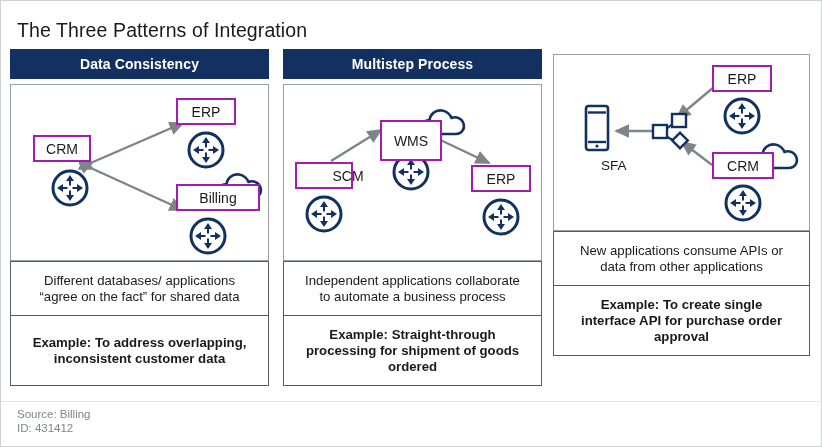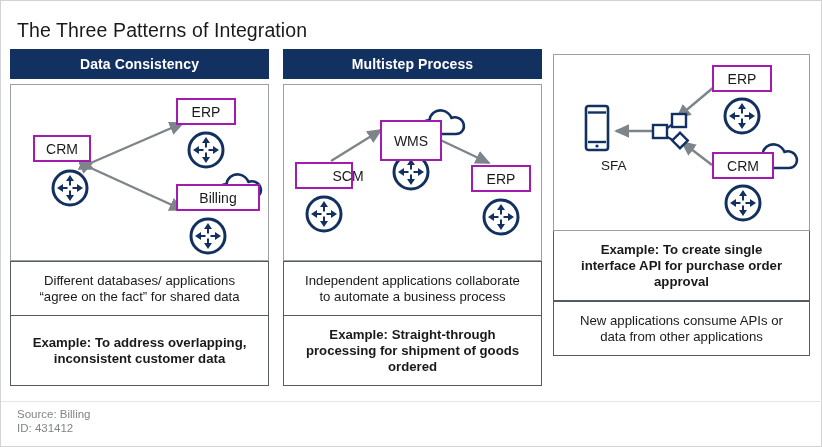--- a/index.html
+++ b/index.html
@@ -353,22 +353,22 @@
           <g fill="#123160">
             <path d="M20 7 L24 13 L21 13 L21 17.5 L19 17.5 L19 13 L16 13 Z"></path>
             <path d="M20 33 L16 27 L19 27 L19 22.5 L21 22.5 L21 27 L24 27 Z"></path>
             <path d="M7 20 L13 16 L13 19 L17.5 19 L17.5 21 L13 21 L13 24 Z"></path>
             <path d="M33 20 L27 24 L27 21 L22.5 21 L22.5 19 L27 19 L27 16 Z"></path>
           </g>
         </svg>
       </div>
     </div>
 
+    <div class="col-text desc-box first">New applications consume APIs or data from other applications</div>
     <div class="col-text example-box">Example: To create single interface API for purchase order approval</div>
-    <div class="col-text desc-box first">New applications consume APIs or data from other applications</div>
   </div>
 
   <div id="footer-rule"></div>
   <div id="source-block">
     <div>Source: Billing</div>
     <div>ID: 431412</div>
   </div>
 
 </div>
 

